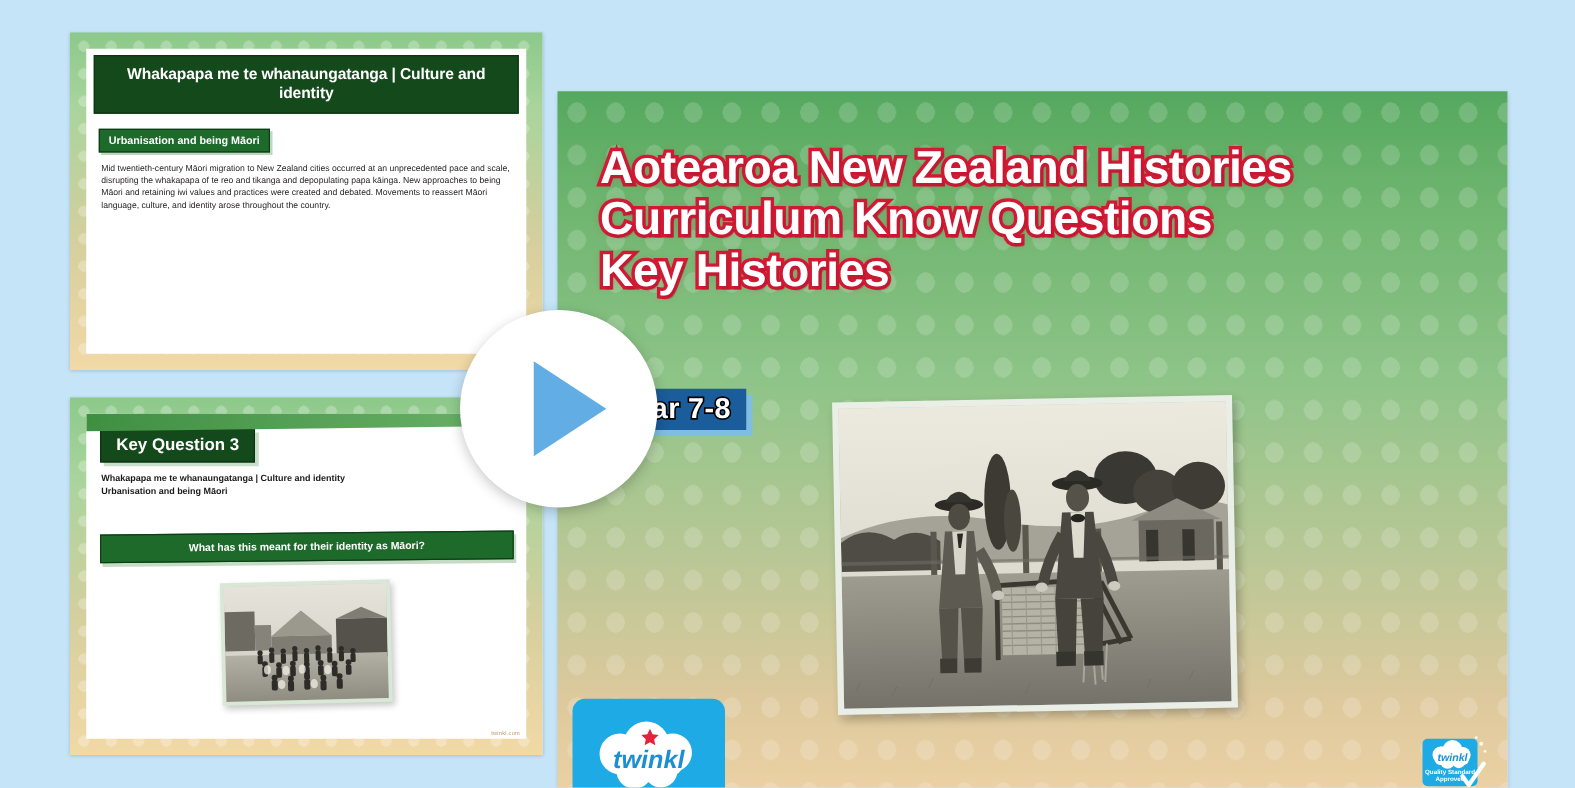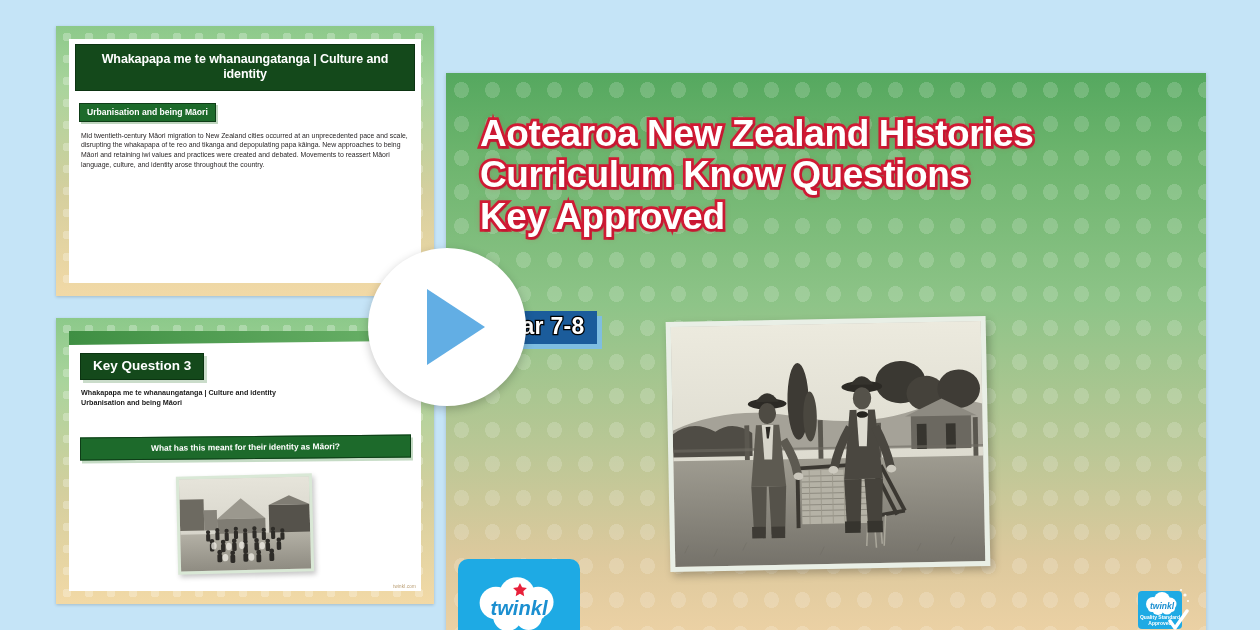--- a/index.html
+++ b/index.html
@@ -86,21 +86,21 @@
     position: absolute;
     left: 0; top: 0;
     width: 100%;
     height: 14px;
     background: linear-gradient(to right, #3f8f43, #6cb36a);
     transform: skewY(-0.7deg);
     transform-origin: left top;
   }
   .t2-title {
     display: inline-block;
-    margin: 22px 0 0 11px;
+    margin: 12px 0 0 11px;
     background: #14491b;
     border: 1px solid #0b3411;
     color: #fff;
     font-weight: bold;
     font-size: 13.5px;
     padding: 4px 12px 6px 12px;
     box-shadow: 3px 3px 0 rgba(150,185,150,.5);
   }
   .t2-sub {
     margin: 8px 0 0 12px;
@@ -371,21 +371,21 @@
       <div class="t2-watermark">twinkl.com</div>
     </div>
   </div>
 </div>
 
 <div id="main-panel">
 
   <div class="main-title">
     <div>Aotearoa New Zealand Histories</div>
     <div>Curriculum Know Questions</div>
-    <div>Key Approved</div>
+    <div>Key Histories</div>
   </div>
 
   <div class="year-badge">Year 7-8</div>
 
   <div class="main-photo">
     <div class="bw-photo">
       <svg viewBox="0 0 320 250" preserveAspectRatio="none" aria-hidden="true">
         <defs>
           <linearGradient id="skyM" x1="0" y1="0" x2="0" y2="1">
             <stop offset="0" stop-color="#eceade"></stop>

